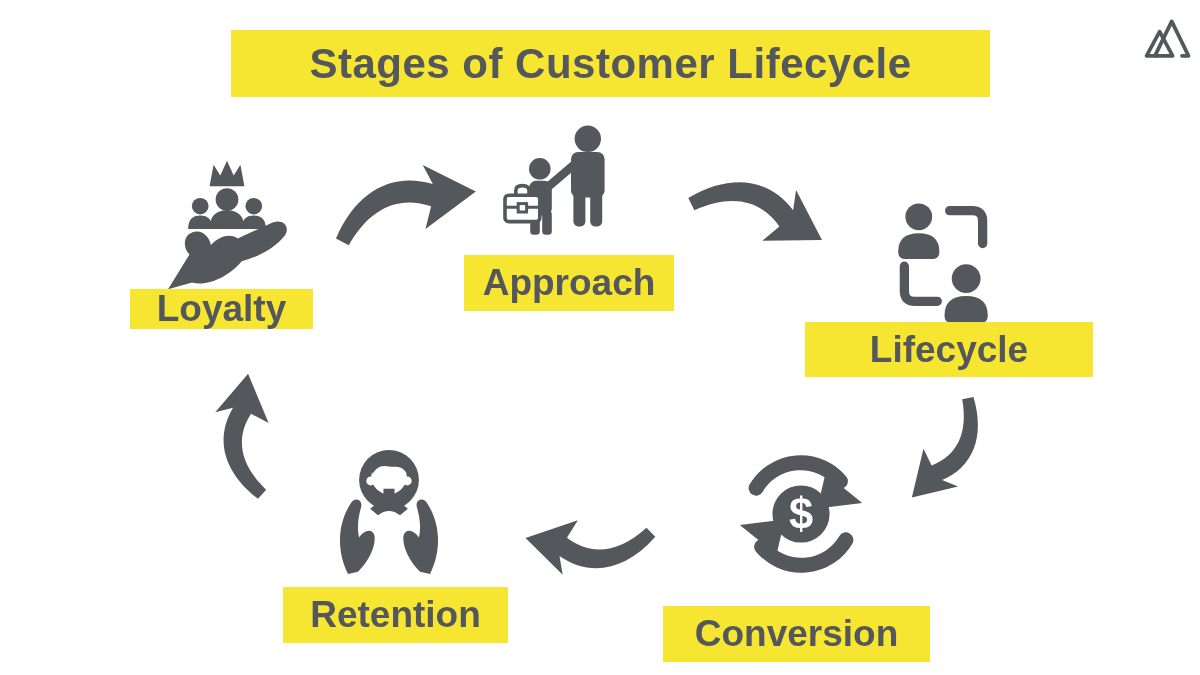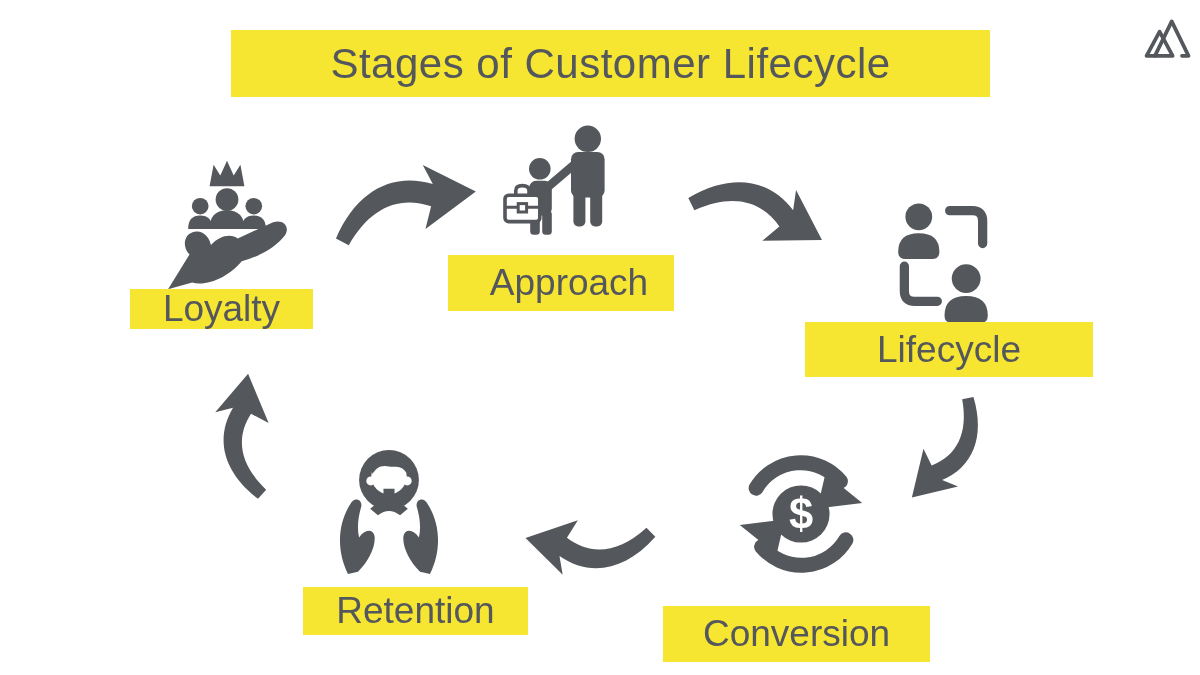--- a/index.html
+++ b/index.html
@@ -3,30 +3,30 @@
 <meta charset="utf-8">
 <style>
   html,body{margin:0;padding:0;}
   body{
     width:1200px;height:675px;background:#ffffff;
     font-family:"Liberation Sans",sans-serif;overflow:hidden;
   }
   .canvas{position:relative;width:1200px;height:675px;background:#ffffff;}
   .hl{
     position:absolute;background:#F6E531;color:#54575B;
-    font-weight:normal;display:flex;align-items:center;justify-content:center;
+    font-weight:bold;display:flex;align-items:center;justify-content:center;
     white-space:nowrap;
   }
   .title{left:231px;top:30px;width:759px;height:67px;font-size:42px;letter-spacing:0.5px;}
   .stage-label{font-size:37px;}
   .lbl-loyalty{left:130px;top:289px;width:183px;height:40px;}
-  .lbl-approach{left:448px;top:255px;width:210px;height:56px;padding-left:16px;}
+  .lbl-approach{left:464px;top:255px;width:210px;height:56px;}
   .lbl-engagement{left:805px;top:322px;width:288px;height:55px;}
   .lbl-conversion{left:663px;top:606px;width:267px;height:56px;}
-  .lbl-retention{left:283px;top:587px;width:225px;height:48px;margin-left:20px;}
+  .lbl-retention{left:283px;top:587px;width:225px;height:56px;}
   .icon{position:absolute;}
   .icon svg{display:block;width:100%;height:100%;}
   .ink{fill:#54575B;}
   .ink-stroke{stroke:#54575B;fill:none;}
   .arrow{position:absolute;width:150px;height:95px;}
   .arrow svg{display:block;width:100%;height:100%;fill:#54575B;}
   .a1{left:331px;top:159px;transform:rotate(-6deg);}
   .a2{left:685px;top:165px;transform:rotate(30deg) scale(0.95);}
   .a3{left:872px;top:405px;transform:rotate(134deg) scale(0.8);}
   .a4{left:513px;top:497px;transform:rotate(192deg) scale(0.88);}

